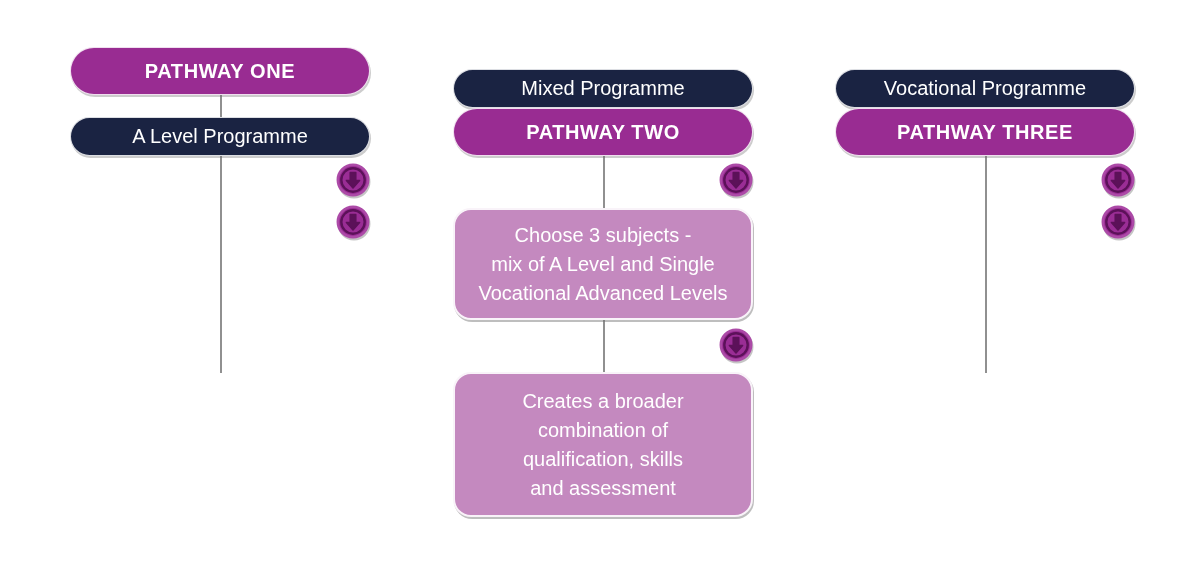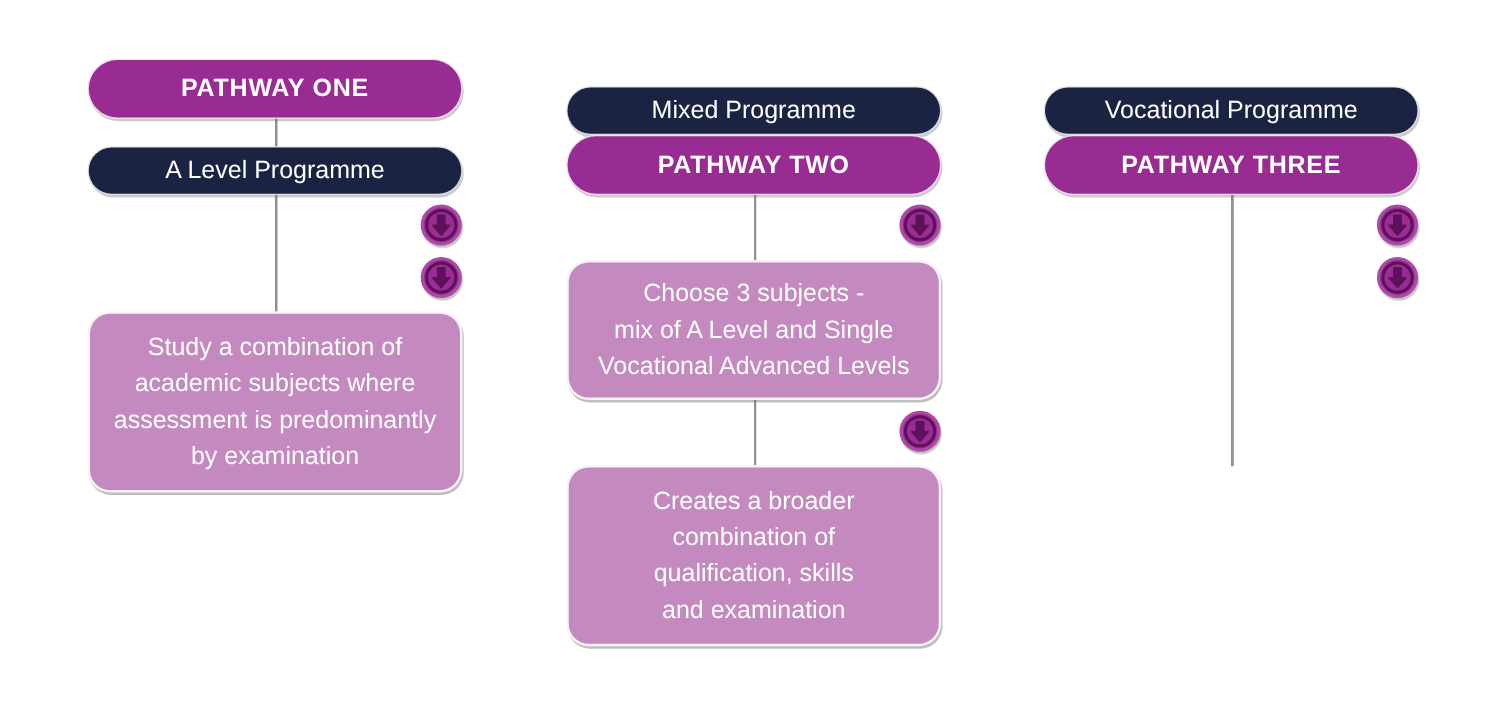--- a/index.html
+++ b/index.html
@@ -113,24 +113,20 @@
         <path class="ic-arrow" d="M14.2 9.4 h5.6 v8 h3.8 L17 25 l-6.6 -7.6 h3.8 Z"></path>
       </svg>
     </div>
     <div class="arrow-badge second">
       <svg width="34" height="34" viewBox="0 0 34 34">
         <circle class="ic-fill" cx="17" cy="17" r="15.2"></circle>
         <circle class="ic-inner" cx="17" cy="17" r="11.7"></circle>
         <path class="ic-arrow" d="M14.2 9.4 h5.6 v8 h3.8 L17 25 l-6.6 -7.6 h3.8 Z"></path>
       </svg>
     </div>
-    <div class="step box2">Study a combination of
-academic subjects where
-assessment is predominantly
-by examination</div>
   </section>
 
   <section class="pathway col-1">
     <div class="connector"></div>
     <div class="pill programme">Mixed Programme</div>
     <div class="pill header">PATHWAY TWO</div>
     <div class="arrow-badge first">
       <svg width="34" height="34" viewBox="0 0 34 34">
         <circle class="ic-fill" cx="17" cy="17" r="15.2"></circle>
         <circle class="ic-inner" cx="17" cy="17" r="11.7"></circle>
@@ -143,21 +139,21 @@
     <div class="arrow-badge second">
       <svg width="34" height="34" viewBox="0 0 34 34">
         <circle class="ic-fill" cx="17" cy="17" r="15.2"></circle>
         <circle class="ic-inner" cx="17" cy="17" r="11.7"></circle>
         <path class="ic-arrow" d="M14.2 9.4 h5.6 v8 h3.8 L17 25 l-6.6 -7.6 h3.8 Z"></path>
       </svg>
     </div>
     <div class="step box2">Creates a broader
 combination of
 qualification, skills
-and examination</div>
+and assessment</div>
   </section>
 
   <section class="pathway col-2">
     <div class="connector"></div>
     <div class="pill programme">Vocational Programme</div>
     <div class="pill header">PATHWAY THREE</div>
     <div class="arrow-badge first">
       <svg width="34" height="34" viewBox="0 0 34 34">
         <circle class="ic-fill" cx="17" cy="17" r="15.2"></circle>
         <circle class="ic-inner" cx="17" cy="17" r="11.7"></circle>

